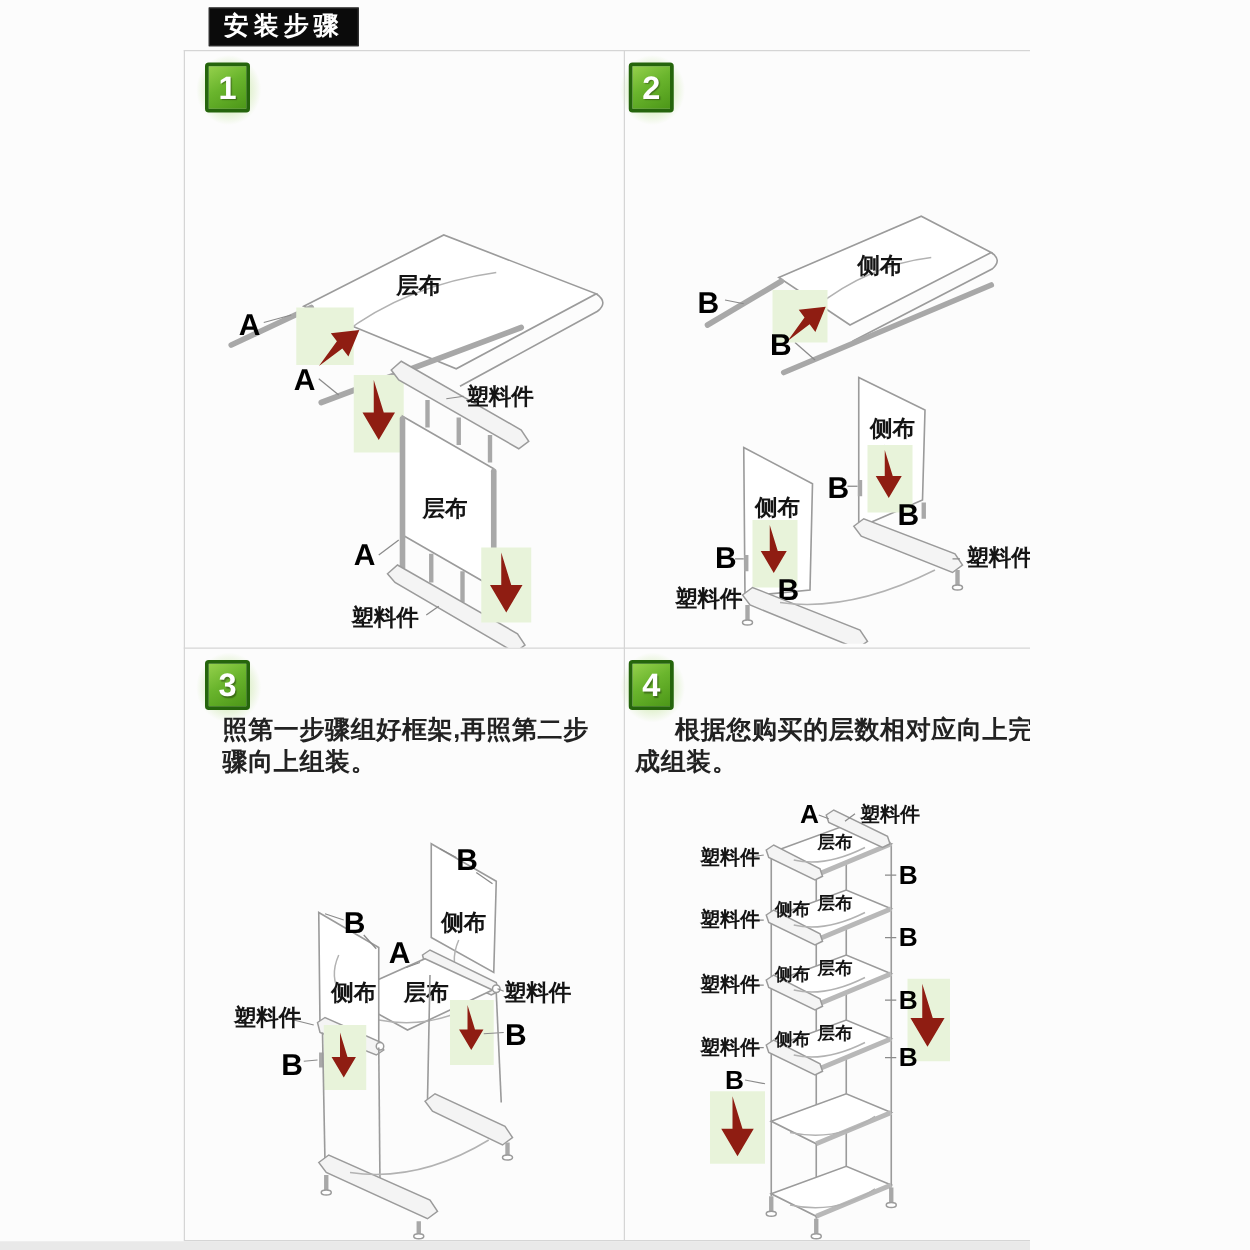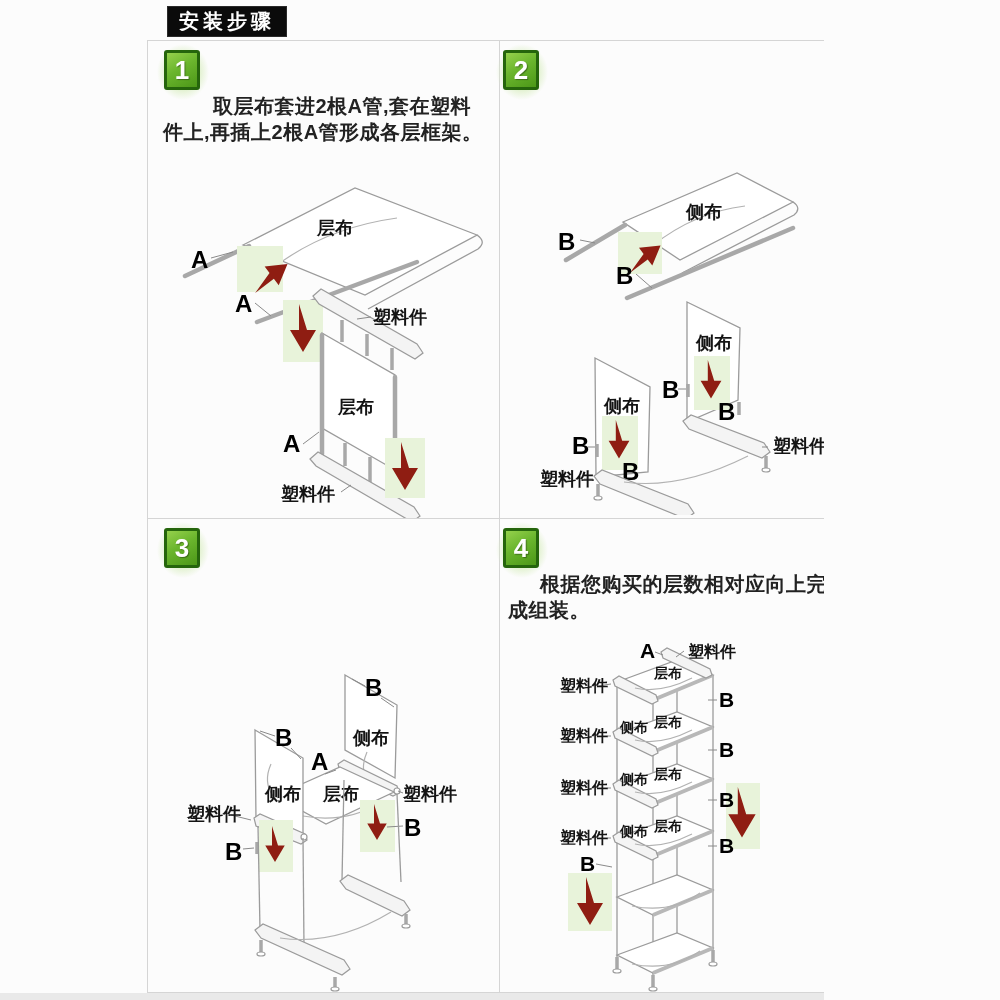--- a/index.html
+++ b/index.html
@@ -53,21 +53,20 @@
   <div class="gridline" style="left:147px;top:518px;width:698px;height:1px"></div>
   <div class="gridline" style="left:147px;top:992px;width:698px;height:1px"></div>
   <div class="bottomstrip"></div>
 
   <section class="panel" style="left:148px;top:41px;width:351px;height:477px">
     <div class="glow" style="left:9px;top:3px">
       <div class="stepnum">
           <span>1</span>
         </div>
     </div>
-    <p class="instr" style="left:15px;top:52px;width:322px;text-indent:2.5em">取层布套进2根A管,套在塑料件上,再插上2根A管形成各层框架。</p>
     <svg class="diag" style="left:7px;top:129px" width="345" height="348" viewBox="0 0 345 348">
       <defs>
         <path id="arrow-shape" d="M -4 0 L -4 26 L -13 26 L 0 48 L 13 26 L 4 26 Z"></path>
       </defs>
       <g>
         <polygon class="sheet" points="88,75 200,18 322,65 210,125"></polygon>
         <path class="ln" d="M322,65 q10,7 1,14 l-110,60"></path>
         <path class="swoosh" d="M118,98 Q170,58 242,48"></path>
         <line class="tube" x1="30" y1="106" x2="94" y2="76"></line>
         <line class="lead" x1="56" y1="88" x2="78" y2="82"></line>
@@ -164,20 +163,21 @@
       </g>
     </svg>
   </section>
 
   <section class="panel" style="left:148px;top:519px;width:351px;height:473px">
     <div class="glow" style="left:9px;top:3px">
       <div class="stepnum">
           <span>3</span>
         </div>
     </div>
+    <p class="instr" style="left:30px;top:52px;width:312px">照第一步骤组好框架,再照第二步骤向上组装。</p>
     <svg class="diag" style="left:37px;top:111px" width="315" height="362" viewBox="0 0 315 362">
       <g>
         <polygon class="sheet" points="160,45 212,75 210,148 160,120"></polygon>
         <path class="swoosh" d="M182,122 Q174,140 184,156"></path>
         <line class="lead" x1="180" y1="56" x2="167" y2="49"></line>
         <line class="lead" x1="196" y1="68" x2="209" y2="77"></line>
         <text class="ab" x="180" y="66">B</text>
         <text class="cn" x="168" y="114">侧布</text>
       </g>
       <g>

